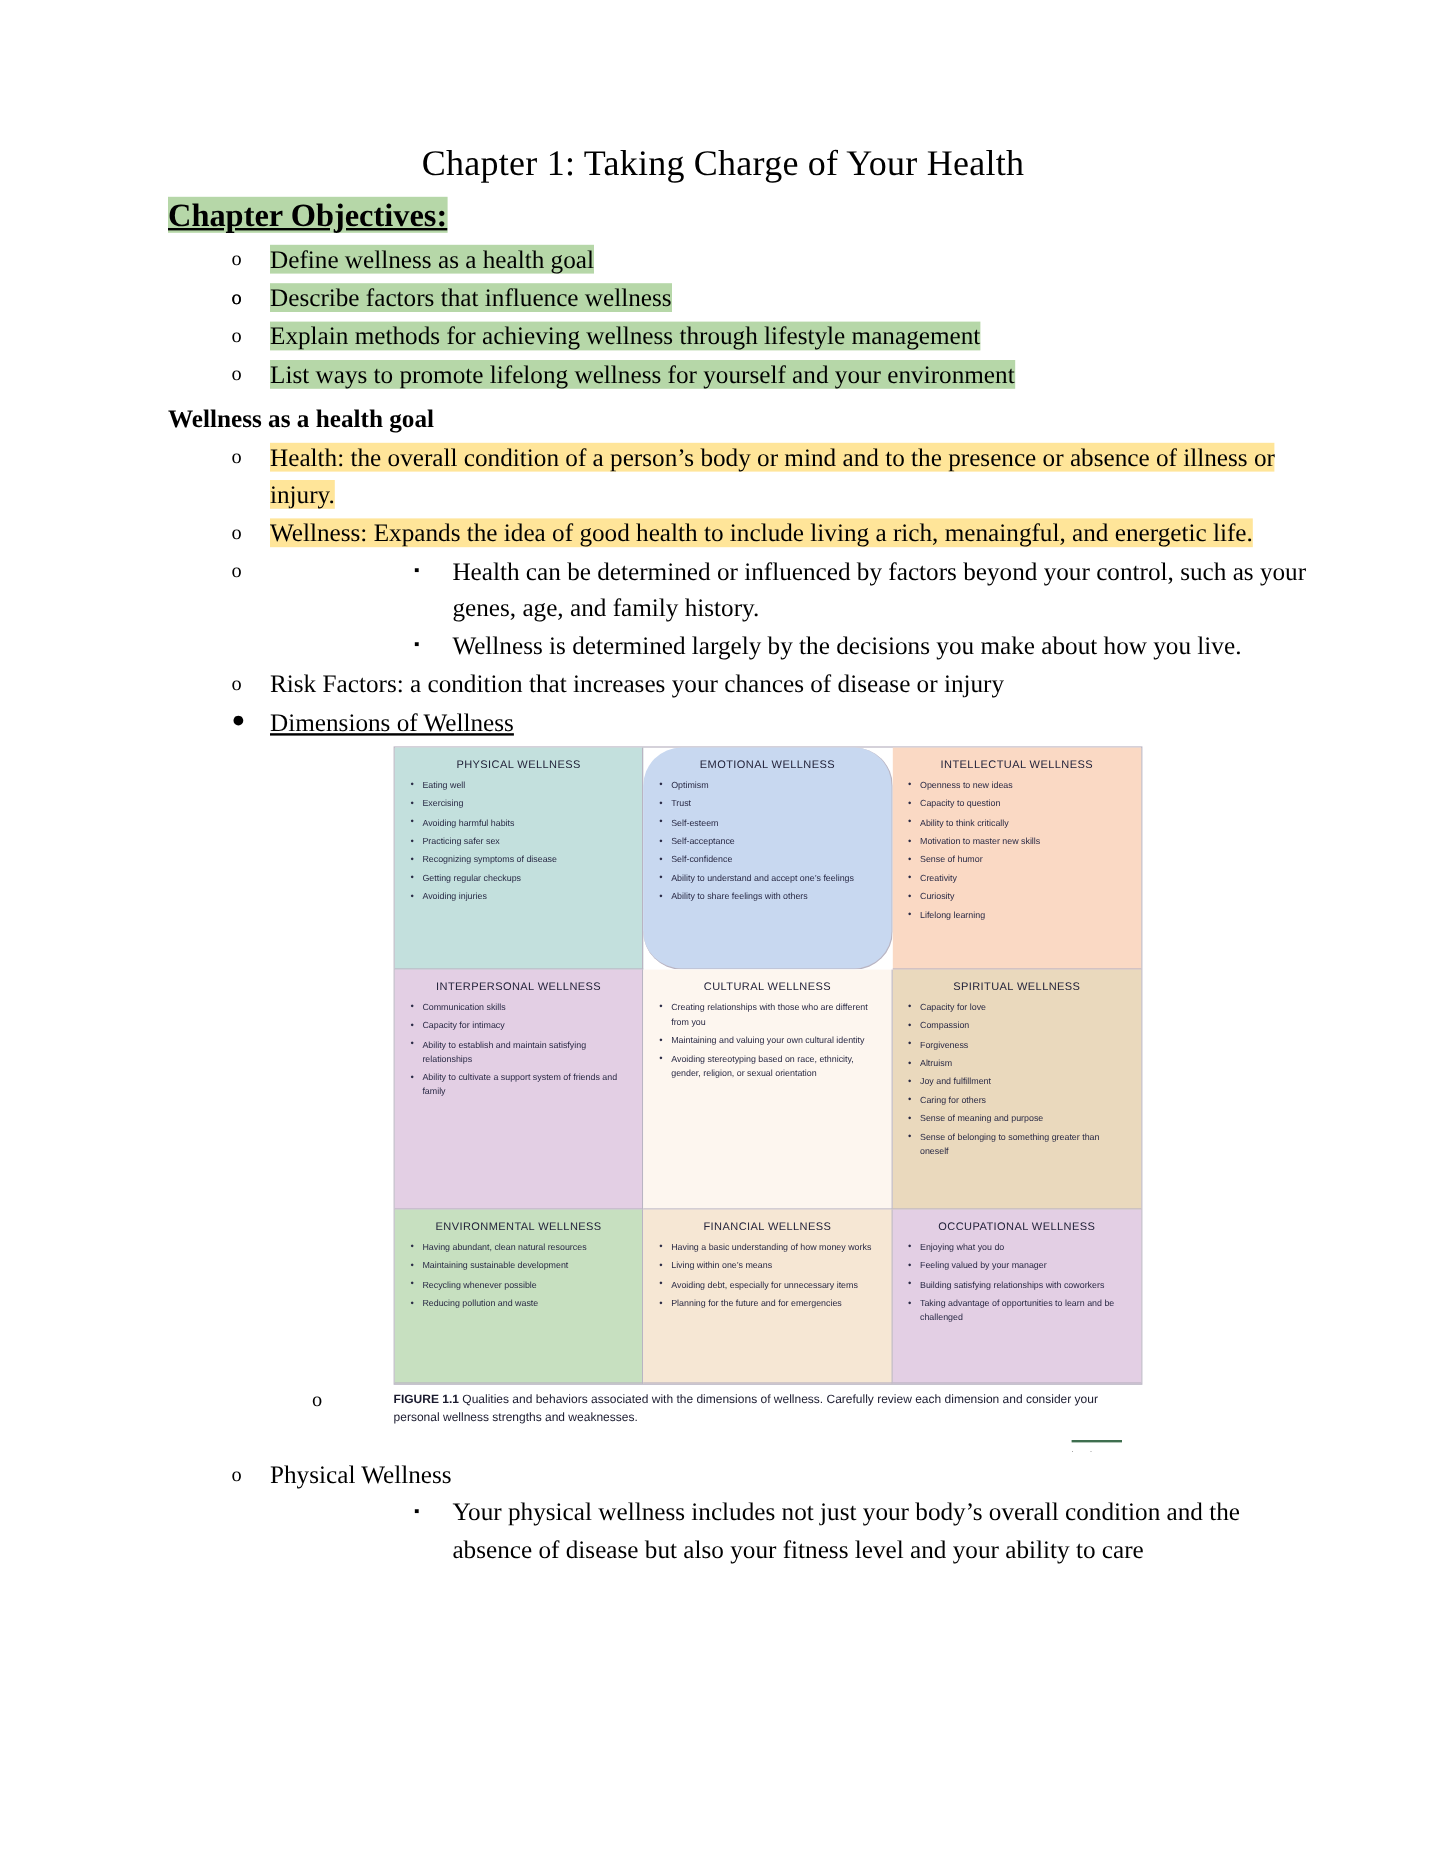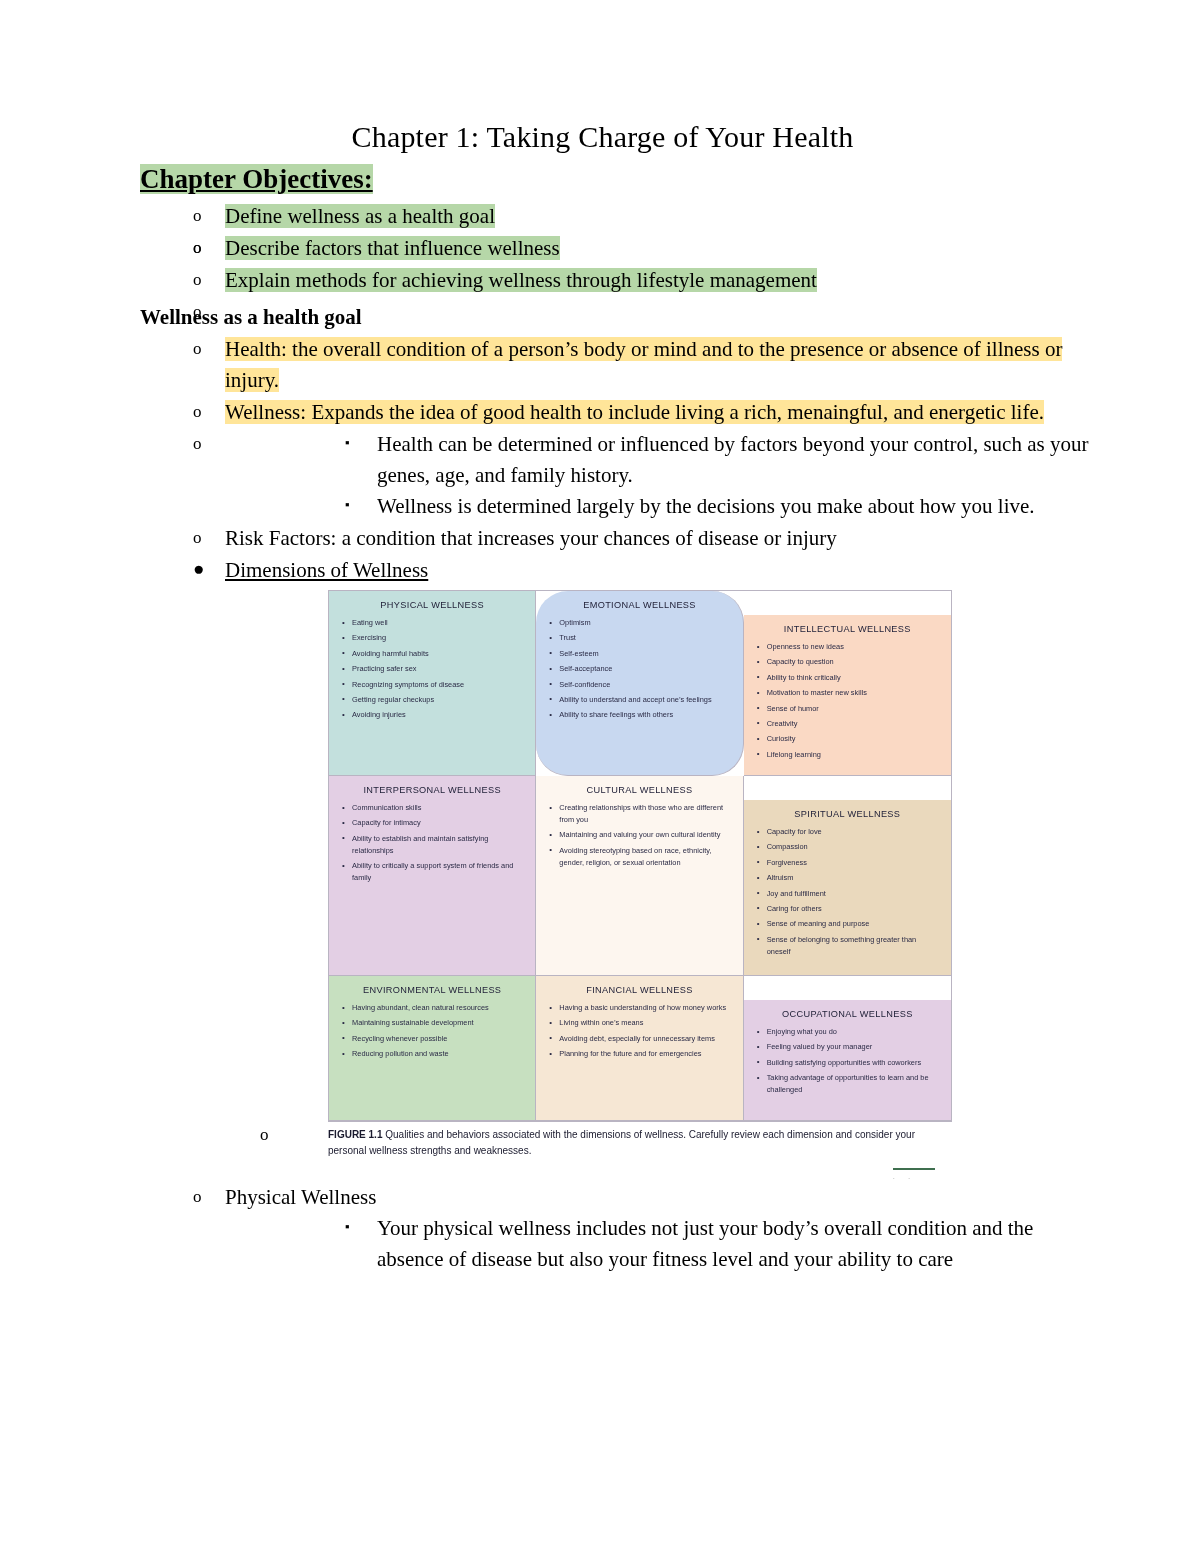--- a/index.html
+++ b/index.html
@@ -83,21 +83,21 @@
     grid-template-columns: 1fr 1fr 1fr;
     grid-template-rows: 185px 200px 145px;
     border: 1px solid #b9b4c2;
   }
   .cell {
     padding: 9px 8px 6px 8px;
     border-right: 1px solid #b9b4c2;
     border-bottom: 1px solid #b9b4c2;
     overflow: hidden;
   }
-  .cell:nth-child(3n) { border-right: none; margin-top: 24px; }
+  .cell:nth-child(3n) { border-right: none; }
   .cell-title {
     text-align: center;
     font-family: "Liberation Sans", sans-serif;
     font-size: 9.2px;
     letter-spacing: 0.35px;
     color: #23233a;
     margin-bottom: 7px;
     font-weight: 500;
   }
   .cell ul { padding: 0 2px 0 4px; }
@@ -171,20 +171,21 @@
     <li class="item">
       <span class="bullet">o</span>
       <span class="txt hl-green">Describe factors that influence wellness</span>
     </li>
     <li class="item">
       <span class="bullet">o</span>
       <span class="txt hl-green">Explain methods for achieving wellness through lifestyle management</span>
     </li>
     <li class="item">
       <span class="bullet">o</span>
+      <span class="txt hl-green">List ways to promote lifelong wellness for yourself and your environment</span>
     </li>
   </ul>
 
   <div class="h-plain">Wellness as a health goal</div>
 
   <ul class="lvl1">
     <li class="item">
       <span class="bullet">o</span>
       <span class="txt hl-yellow">Health: the overall condition of a person’s body or mind and to the presence or absence of illness or injury.</span>
     </li>
@@ -263,21 +264,21 @@
               <li>Lifelong learning</li>
             </ul>
           </div>
 
           <div class="cell c-interpersonal">
             <div class="cell-title">INTERPERSONAL WELLNESS</div>
             <ul>
               <li>Communication skills</li>
               <li>Capacity for intimacy</li>
               <li>Ability to establish and maintain satisfying relationships</li>
-              <li>Ability to critically a support system of friends and family</li>
+              <li>Ability to cultivate a support system of friends and family</li>
             </ul>
           </div>
 
           <div class="cell c-cultural">
             <div class="cell-title">CULTURAL WELLNESS</div>
             <ul>
               <li>Creating relationships with those who are different from you</li>
               <li>Maintaining and valuing your own cultural identity</li>
               <li>Avoiding stereotyping based on race, ethnicity, gender, religion, or sexual orientation</li>
             </ul>
@@ -315,21 +316,21 @@
               <li>Avoiding debt, especially for unnecessary items</li>
               <li>Planning for the future and for emergencies</li>
             </ul>
           </div>
 
           <div class="cell c-occupational">
             <div class="cell-title">OCCUPATIONAL WELLNESS</div>
             <ul>
               <li>Enjoying what you do</li>
               <li>Feeling valued by your manager</li>
-              <li>Building satisfying opportunities with coworkers</li>
+              <li>Building satisfying relationships with coworkers</li>
               <li>Taking advantage of opportunities to learn and be challenged</li>
             </ul>
           </div>
 
         </div>
 
         <div class="fig-caption">
           <span class="lbl">FIGURE 1.1</span>
           <span>Qualities and behaviors associated with the dimensions of wellness. Carefully review each dimension and consider your personal wellness strengths and weaknesses.</span>
         </div>

